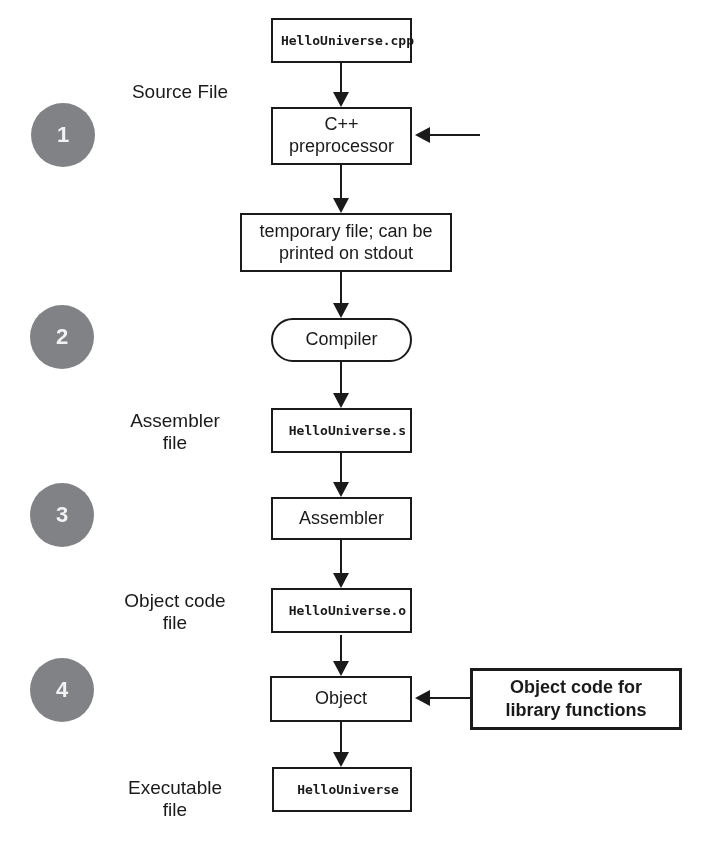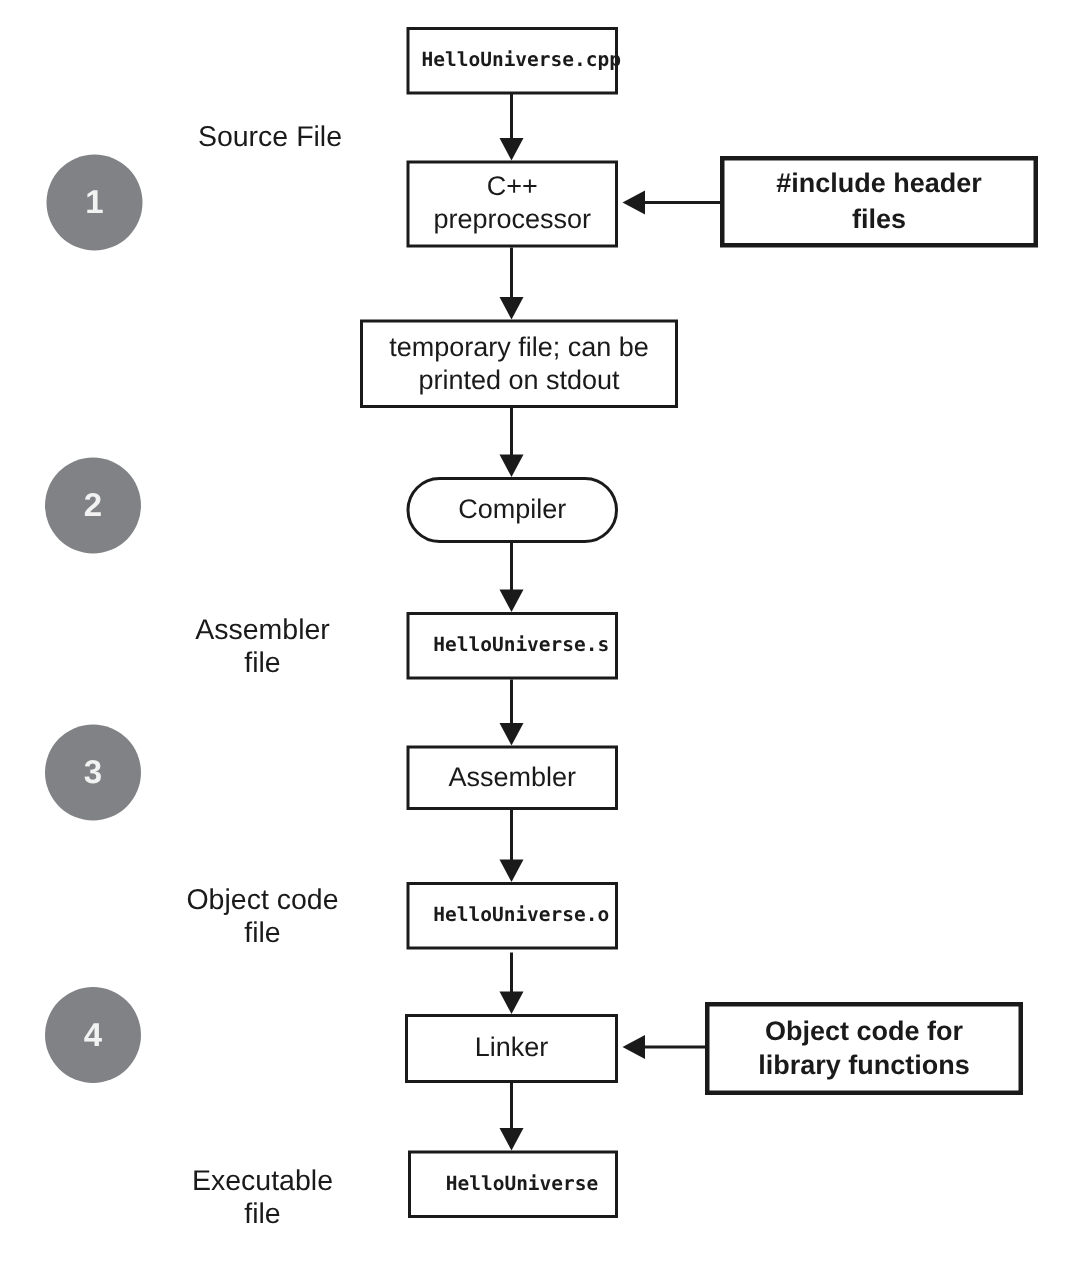--- a/index.html
+++ b/index.html
@@ -110,26 +110,24 @@
 printed on stdout</div>
 
   <div class="box proc" style="left:271px; top:318px; width:141px; height:44px;border-radius:22px;">Compiler</div>
 
   <div class="box mono" style="left:271px; top:408px; width:141px; height:45px;">HelloUniverse.s</div>
 
   <div class="box proc" style="left:271px; top:497px; width:141px; height:43px;">Assembler</div>
 
   <div class="box mono" style="left:271px; top:588px; width:141px; height:45px;">HelloUniverse.o</div>
 
-  <div class="box proc" style="left:270px; top:676px; width:142px; height:46px;">Linker</div>
+  <div class="box proc" style="left:270px; top:676px; width:142px; height:46px;">Object</div>
 
   <div class="box mono" style="left:272px; top:767px; width:140px; height:45px;">HelloUniverse</div>
 
-  <div class="box side" style="left:480px; top:104px; width:212px; height:61px;">#include header
-files</div>
 
   <div class="box side" style="left:470px; top:668px; width:212px; height:62px;">Object code for
 library functions</div>
 
   <div>
     <div class="vline" style="left:340px; top:62px; height:31px;"></div>
     <div class="vhead" style="left:333px; top:92px;"></div>
   </div>
   <div>
     <div class="vline" style="left:340px; top:165px; height:34px;"></div>

